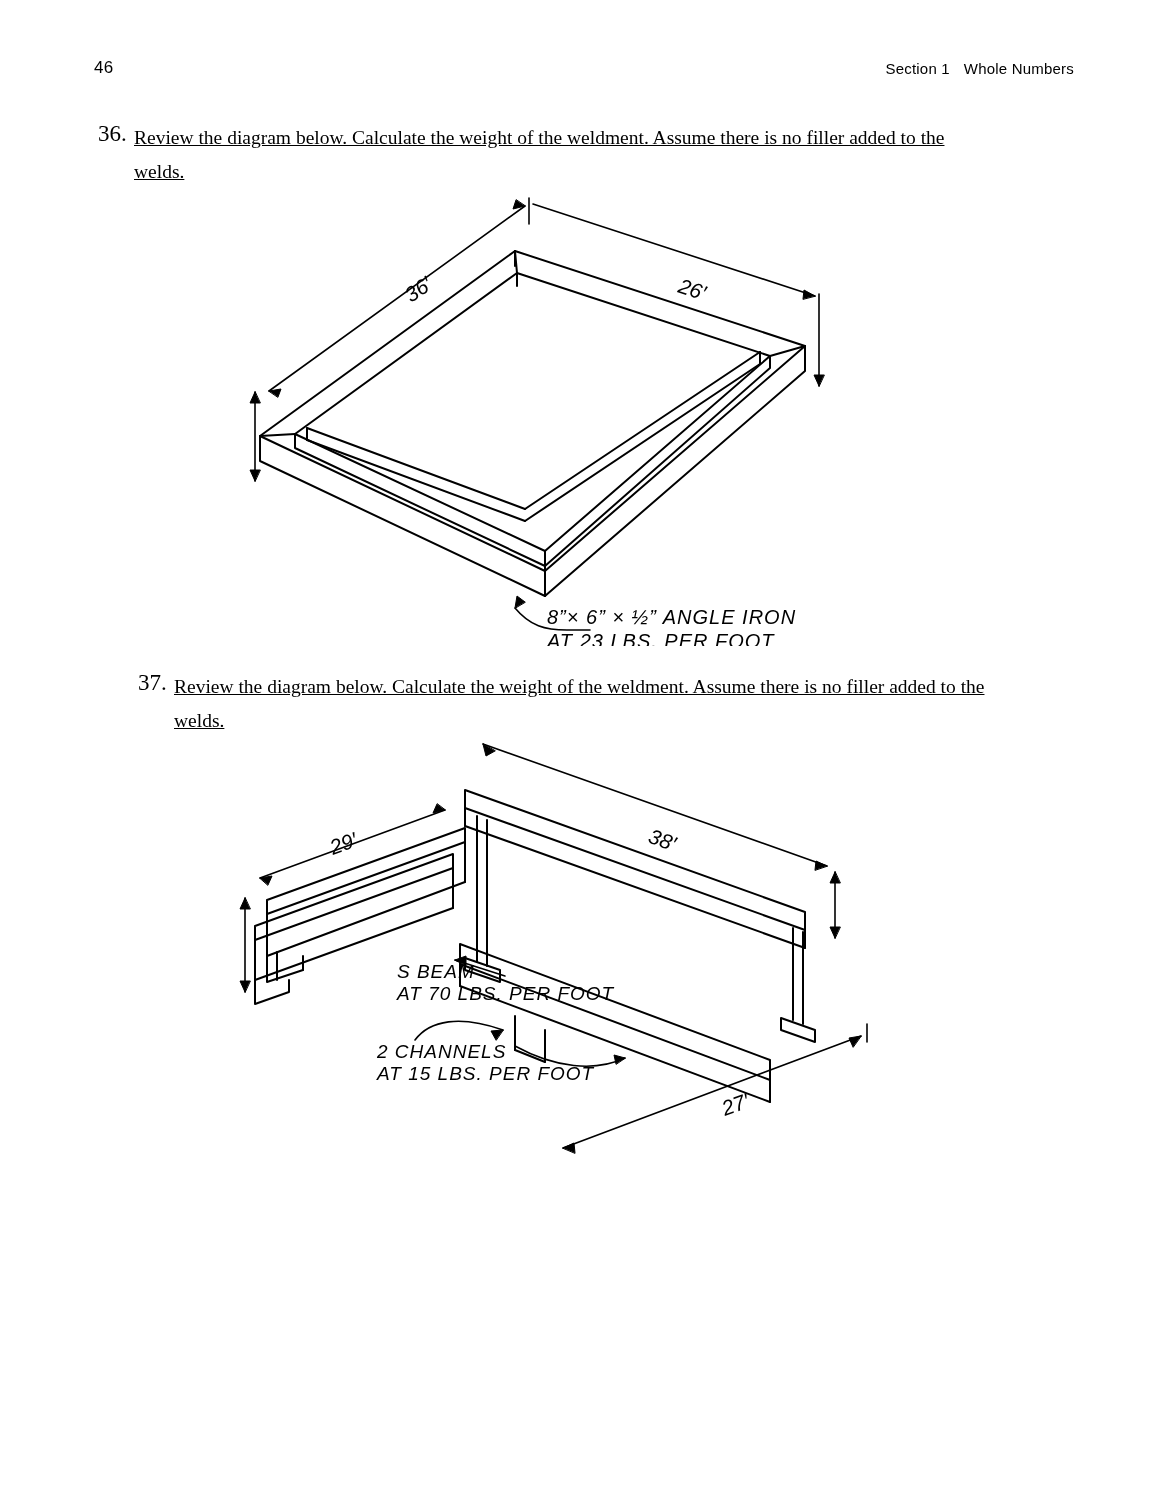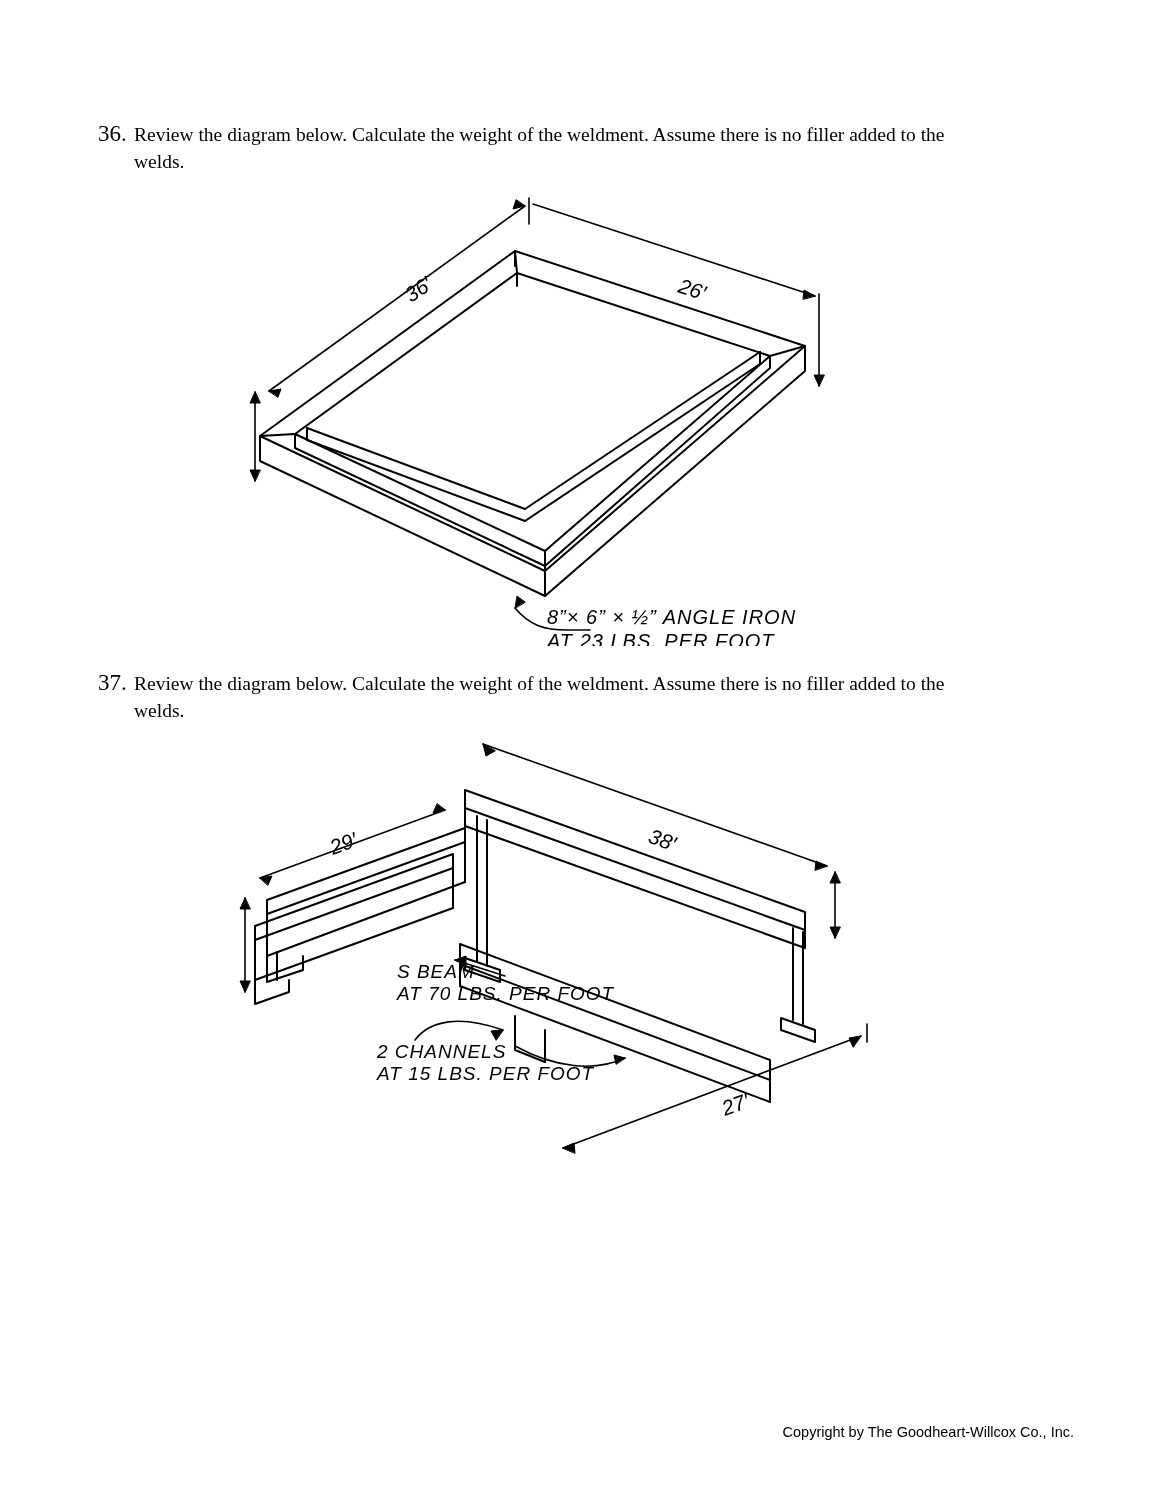--- a/index.html
+++ b/index.html
@@ -50,35 +50,36 @@
     margin-right: 14px;
   }
 
   
   .question {
     position: absolute;
     left: 98px;
     width: 900px;
   }
   .q36 { top: 121px; }
-  .q37 { top: 670px; }
+  .q37 { top: 670px; margin-left: 40px; }
 
   .question .num {
     position: absolute;
     left: 0;
     top: 0;
     width: 34px;
     text-align: left;
     font-size: 23px;
   }
   .question .body {
     margin-left: 36px;
     font-size: 19.5px;
-    line-height: 27px;
+    line-height: 34px;
     text-align: left;
+    text-decoration: underline;
   }
 
   
   .figure {
     position: absolute;
   }
   .fig36 {
     left: 215px;
     top: 196px;
     width: 640px;
@@ -110,20 +111,26 @@
     font-family: "Liberation Sans", sans-serif;
     font-size: 14.5px;
     color: #000;
   }
 </style>
 </head>
 <body>
 
 <div class="page">
 
+  <div class="header">
+    <div class="folio">46</div>
+    <div class="runhead">
+      <span class="sec">Section 1</span><span>Whole Numbers</span>
+    </div>
+  </div>
 
   <div class="question q36">
     <div class="num">36.</div>
     <div class="body">Review the diagram below. Calculate the weight of the weldment. Assume there is no filler added to the welds.</div>
   </div>
 
   <div class="figure fig36">
     <svg viewBox="0 0 640 450" xmlns="http://www.w3.org/2000/svg">
       <g fill="none" stroke="#000" stroke-width="2" stroke-linejoin="round" stroke-linecap="round">
 
@@ -267,15 +274,14 @@
 
       <g class="fignote">
         <text x="182" y="248" font-size="19" font-style="italic" letter-spacing="1" font-family="'Liberation Sans', sans-serif">S BEAM</text>
         <text x="182" y="270" font-size="19" font-style="italic" letter-spacing="1" font-family="'Liberation Sans', sans-serif">AT 70 LBS. PER FOOT</text>
         <text x="162" y="328" font-size="19" font-style="italic" letter-spacing="1" font-family="'Liberation Sans', sans-serif">2 CHANNELS</text>
         <text x="162" y="350" font-size="19" font-style="italic" letter-spacing="1" font-family="'Liberation Sans', sans-serif">AT 15 LBS. PER FOOT</text>
       </g>
     </svg>
   </div>
 
-  <div class="footer">Copyright by The Goodheart-Willcox Co., Inc.</div>
 
 </div>
 
 </body></html>

